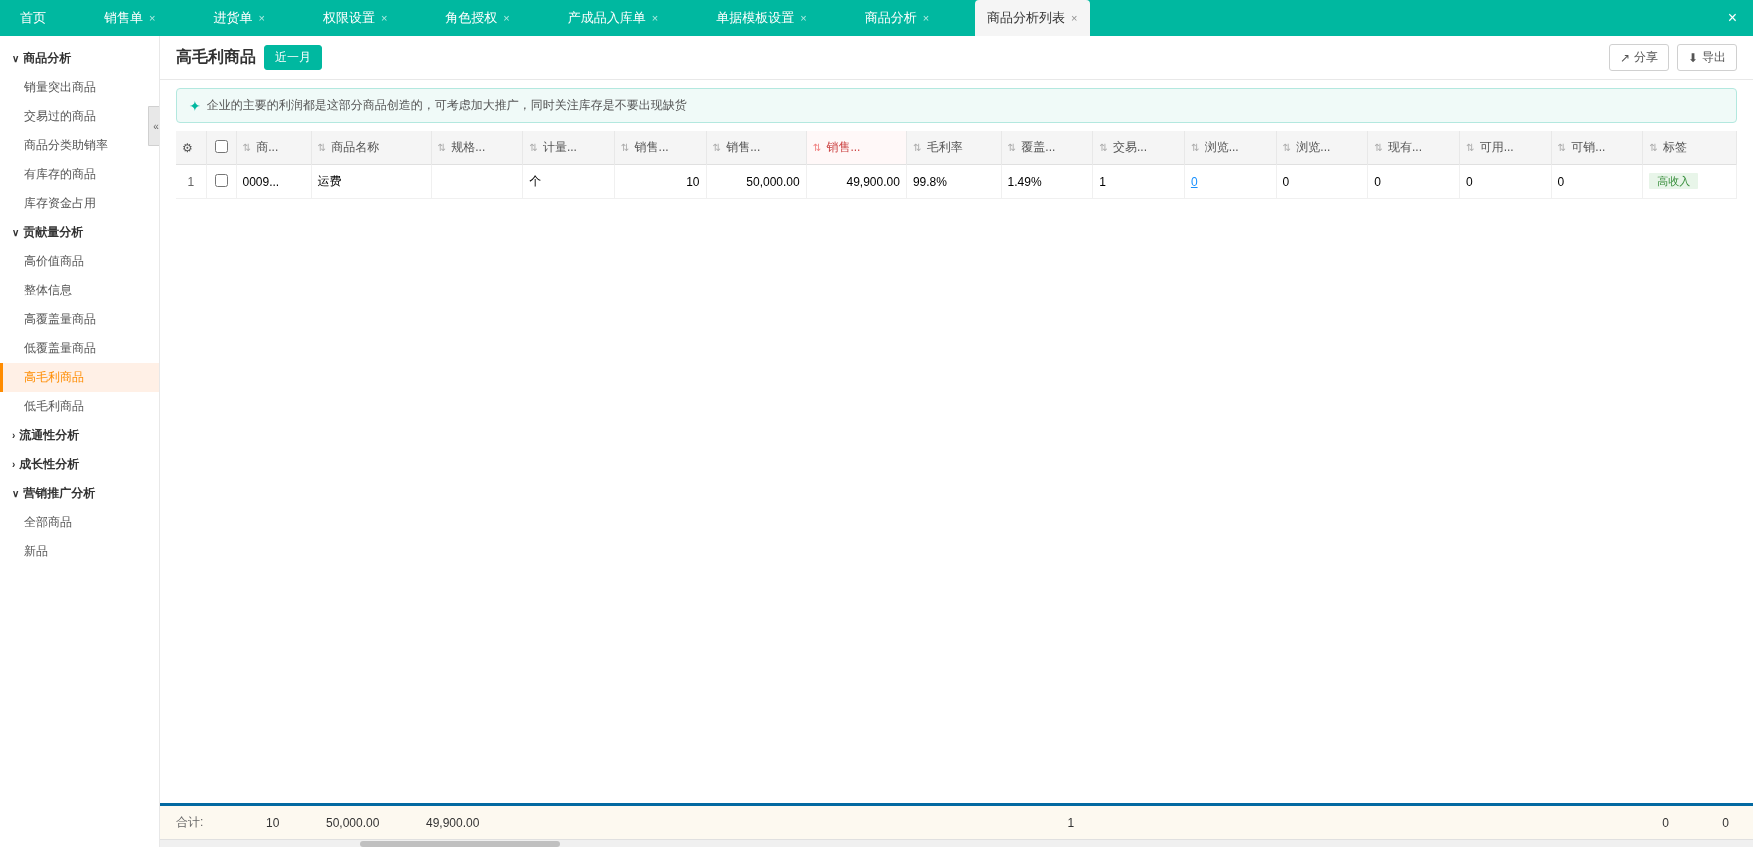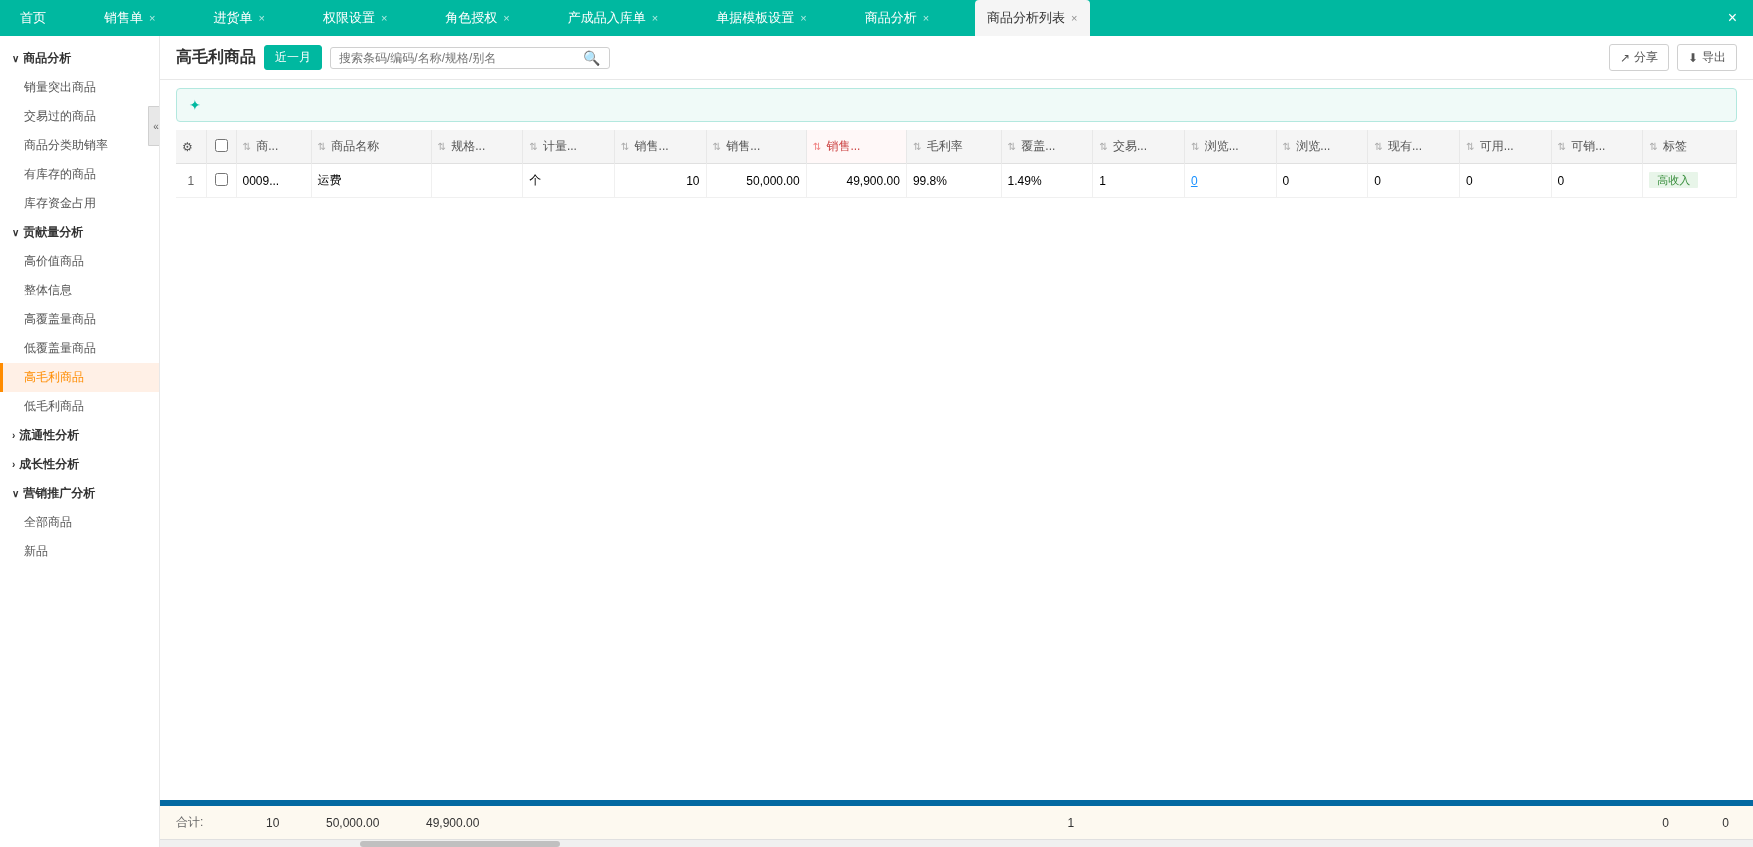--- a/index.html
+++ b/index.html
@@ -228,21 +228,21 @@
       padding: 2px 8px;
       border-radius: 1px;
       font-size: 11px;
       background: #e8f5e9;
       color: #388e3c;
     }
     .link-text { color: #1890ff; cursor: pointer; text-decoration: underline; }
 
     
     .footer-bar {
-      border-top: 6px solid #0369a1;
+      border-top: 3px solid #0369a1;
       padding: 8px 16px;
       background: #fdf9f0;
       display: flex;
       align-items: center;
       font-size: 12px;
       color: #333;
       min-height: 36px;
     }
     .footer-label { margin-right: 24px; color: #666; }
     .footer-cell {
@@ -384,38 +384,35 @@
     <div class="sidebar-collapse-btn">
       <span>«</span>
     </div>
   </div>
 
   <div class="content-area">
 
     <div class="content-header">
       <span class="content-title">高毛利商品</span>
       <button class="filter-btn active">近一月</button>
-      <div class="search-box">
-        <input type="text" placeholder="搜索条码/编码/名称/规格/别名" style="">
-        <span class="search-icon">🔍</span>
-      </div>
       <div class="header-actions">
         <button class="action-btn">
           <span>↗</span>
           <span>分享</span>
         </button>
         <button class="action-btn">
           <span>⬇</span>
           <span>导出</span>
         </button>
       </div>
     </div>
 
     <div class="info-banner">
       <span class="info-icon">✦</span>
+      <span>企业的主要的利润都是这部分商品创造的，可考虑加大推广，同时关注库存是不要出现缺货</span>
     </div>
 
     <div class="table-container">
       <table>
         <thead>
           <tr>
             <th style="width:30px;">
               <span>⚙</span>
             </th>
             <th class="checkbox-cell" style="width:30px;">

